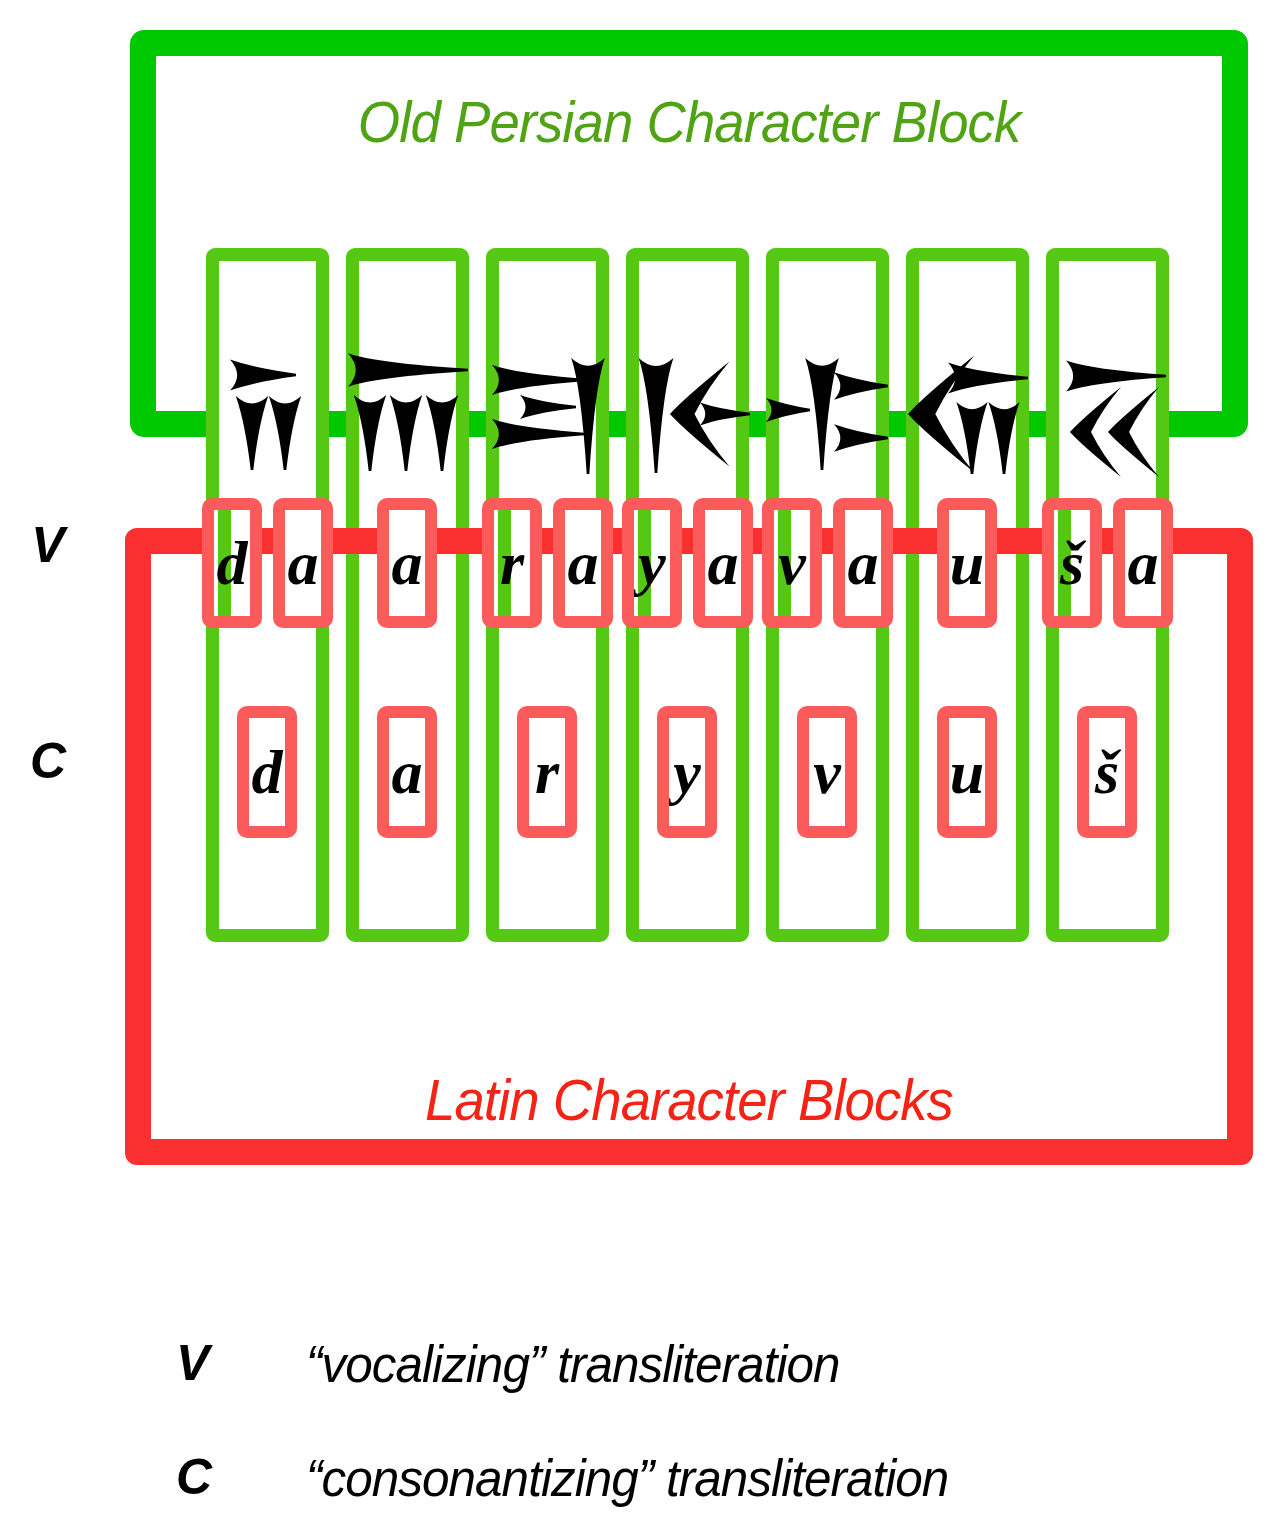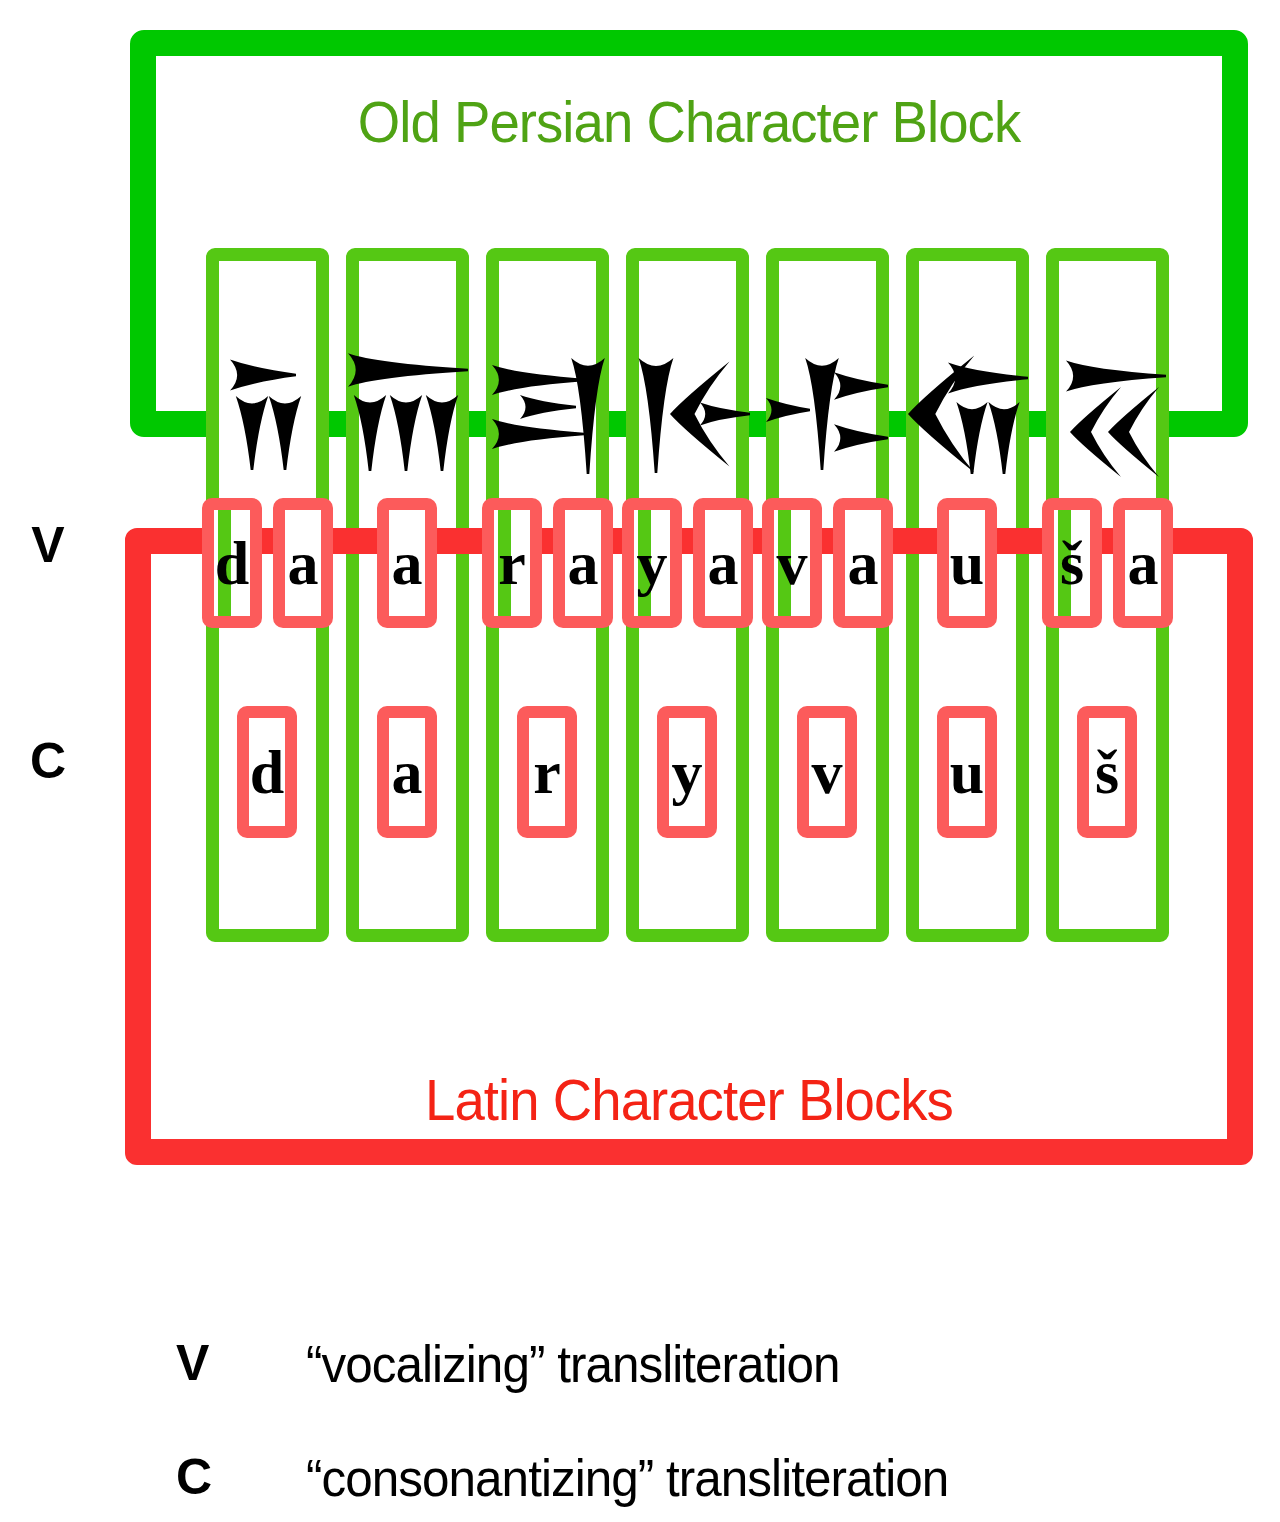--- a/index.html
+++ b/index.html
@@ -1,17 +1,17 @@
 <!DOCTYPE html>
 <html style="--green_outer: #00C800; --green_column: #55C814; --green_title: #4FA314; --red_outer: #FA3030; --red_letterbox: #FC5B5B; --red_title: #F42315; --glyph_ink: #000000;"><head>
 <meta charset="utf-8">
 <style>
   html,body{margin:0;padding:0;background:#fff;}
   #canvas{position:relative;width:1280px;height:1522px;background:#fff;overflow:hidden;
-          font-family:"Liberation Sans",sans-serif;}
+          font-family:"Liberation Sans",sans-serif;font-style:italic;}
   .outline{position:absolute;box-sizing:border-box;background:transparent;}
   #green-outer{left:130px;top:30px;width:1118px;height:407px;
                border:26px solid var(--green_outer);border-radius:14px;z-index:1;}
   #red-outer{left:125px;top:528px;width:1128px;height:637px;
              border:26px solid var(--red_outer);border-radius:12px;z-index:4;}
   .column{position:absolute;top:248px;width:123px;height:694px;background:#fff;
           box-sizing:border-box;border:13px solid var(--green_column);border-radius:9px;z-index:2;}
   .glyph{position:absolute;top:350px;width:124px;height:135px;z-index:3;}
   .lbox{position:absolute;box-sizing:border-box;background:#fff;
         border:12px solid var(--red_letterbox);border-radius:10px;z-index:5;

